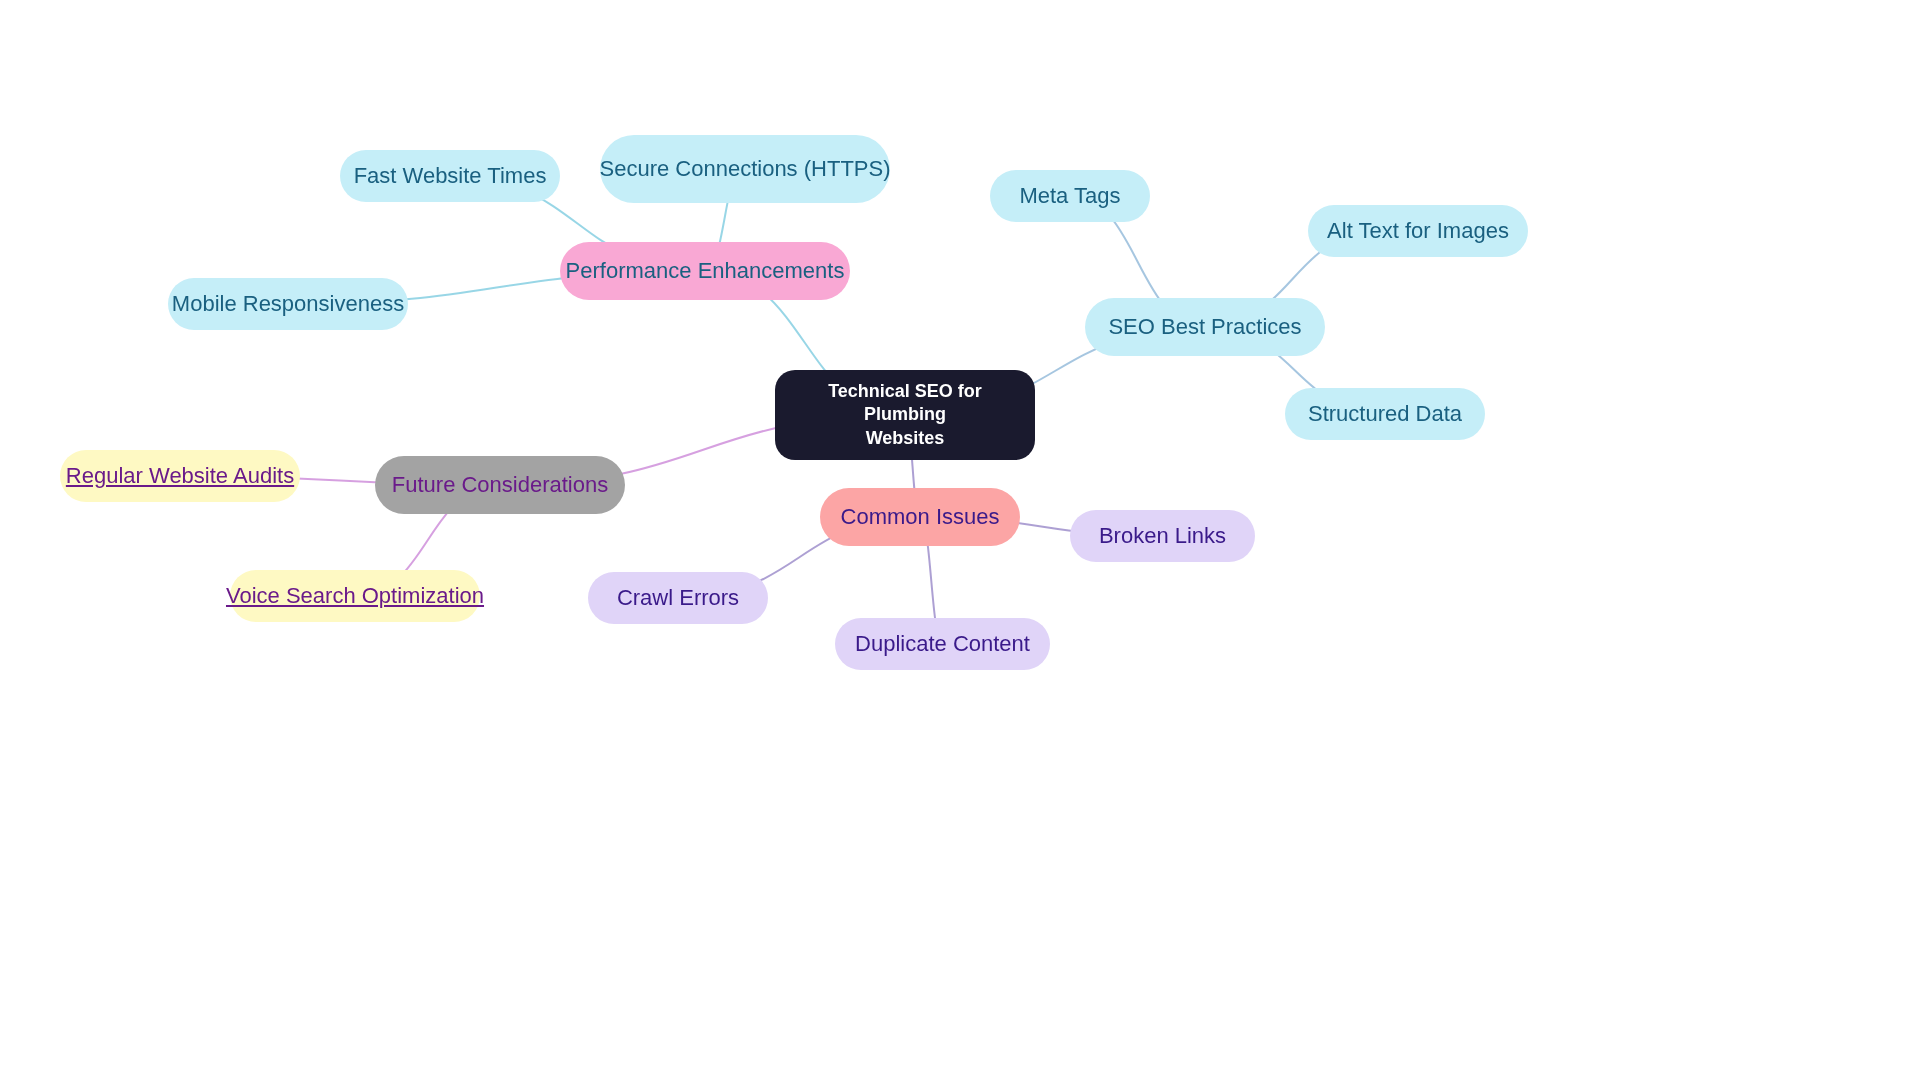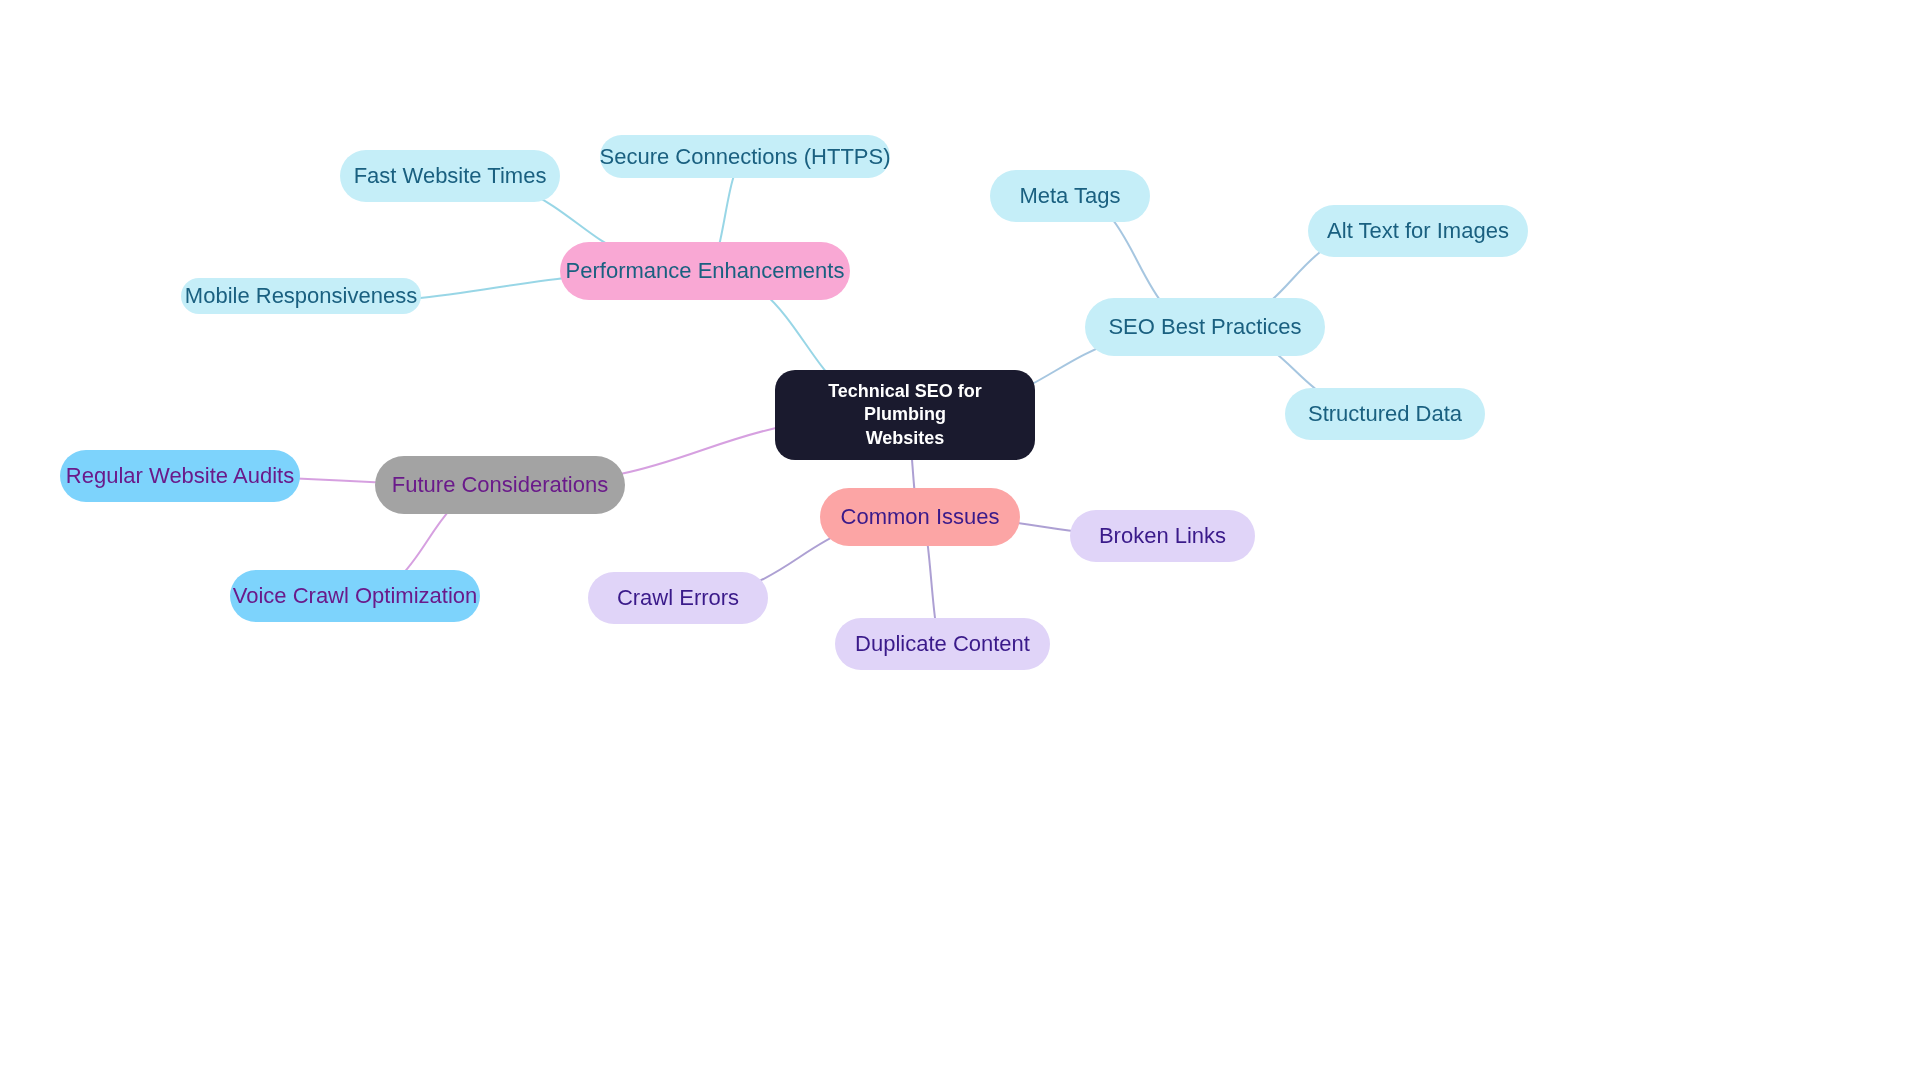--- a/index.html
+++ b/index.html
@@ -49,22 +49,23 @@
     }
     .node-blue-light {
       background: #c5eef8;
       color: #1a6080;
     }
     .node-purple {
       background: #a3a3a3;
       color: #6a1a8a;
     }
     .node-purple-light {
-      background: #7dd3fc;
+      background: #fef9c3;
       color: #6a1a8a;
+      text-decoration: underline;
     }
     .node-lavender {
       background: #fca5a5;
       color: #3a1a8a;
     }
     .node-lavender-light {
       background: #e0d4f8;
       color: #3a1a8a;
     }
   </style>
@@ -88,37 +89,37 @@
     <path d="M 920 517 C 799 517, 799 598, 678 598" stroke="#9988c8" stroke-width="2" fill="none" opacity="0.8"></path>
     <path d="M 920 517 C 931.25 517, 931.25 644, 942.5 644" stroke="#9988c8" stroke-width="2" fill="none" opacity="0.8"></path>
   </svg>
 
 <div class="node node-center" style="left: 775px; top: 370px; width: 260px; height: 90px;">Technical SEO for Plumbing Websites</div>
 
 <div class="node node-blue" style="left: 560px; top: 242px; width: 290px; height: 58px;">Performance Enhancements</div>
 
 <div class="node node-blue-light" style="left: 340px; top: 150px; width: 220px; height: 52px;">Fast Website Times</div>
 
-<div class="node node-blue-light" style="left: 600px; top: 135px; width: 290px; height: 43px;">Secure Connections (HTTPS)</div>
+<div class="node node-blue-light" style="left: 600px; top: 135px; width: 290px; height: 68px;">Secure Connections (HTTPS)</div>
 
-<div class="node node-blue-light" style="left: 168px; top: 278px; width: 240px; height: 36px; margin-left: 13px;">Mobile Responsiveness</div>
+<div class="node node-blue-light" style="left: 168px; top: 278px; width: 240px; height: 52px;">Mobile Responsiveness</div>
 
 <div class="node node-blue-light" style="left: 1085px; top: 298px; width: 240px; height: 58px;">SEO Best Practices</div>
 
 <div class="node node-blue-light" style="left: 990px; top: 170px; width: 160px; height: 52px;">Meta Tags</div>
 
 <div class="node node-blue-light" style="left: 1308px; top: 205px; width: 220px; height: 52px;">Alt Text for Images</div>
 
 <div class="node node-blue-light" style="left: 1285px; top: 388px; width: 200px; height: 52px;">Structured Data</div>
 
 <div class="node node-purple" style="left: 375px; top: 456px; width: 250px; height: 58px;">Future Considerations</div>
 
 <div class="node node-purple-light" style="left: 60px; top: 450px; width: 240px; height: 52px;">Regular Website Audits</div>
 
-<div class="node node-purple-light" style="left: 230px; top: 570px; width: 250px; height: 52px;">Voice Crawl Optimization</div>
+<div class="node node-purple-light" style="left: 230px; top: 570px; width: 250px; height: 52px;">Voice Search Optimization</div>
 
 <div class="node node-lavender" style="left: 820px; top: 488px; width: 200px; height: 58px;">Common Issues</div>
 
 <div class="node node-lavender-light" style="left: 1070px; top: 510px; width: 185px; height: 52px;">Broken Links</div>
 
 <div class="node node-lavender-light" style="left: 588px; top: 572px; width: 180px; height: 52px;">Crawl Errors</div>
 
 <div class="node node-lavender-light" style="left: 835px; top: 618px; width: 215px; height: 52px;">Duplicate Content</div>
 
 </body></html>

